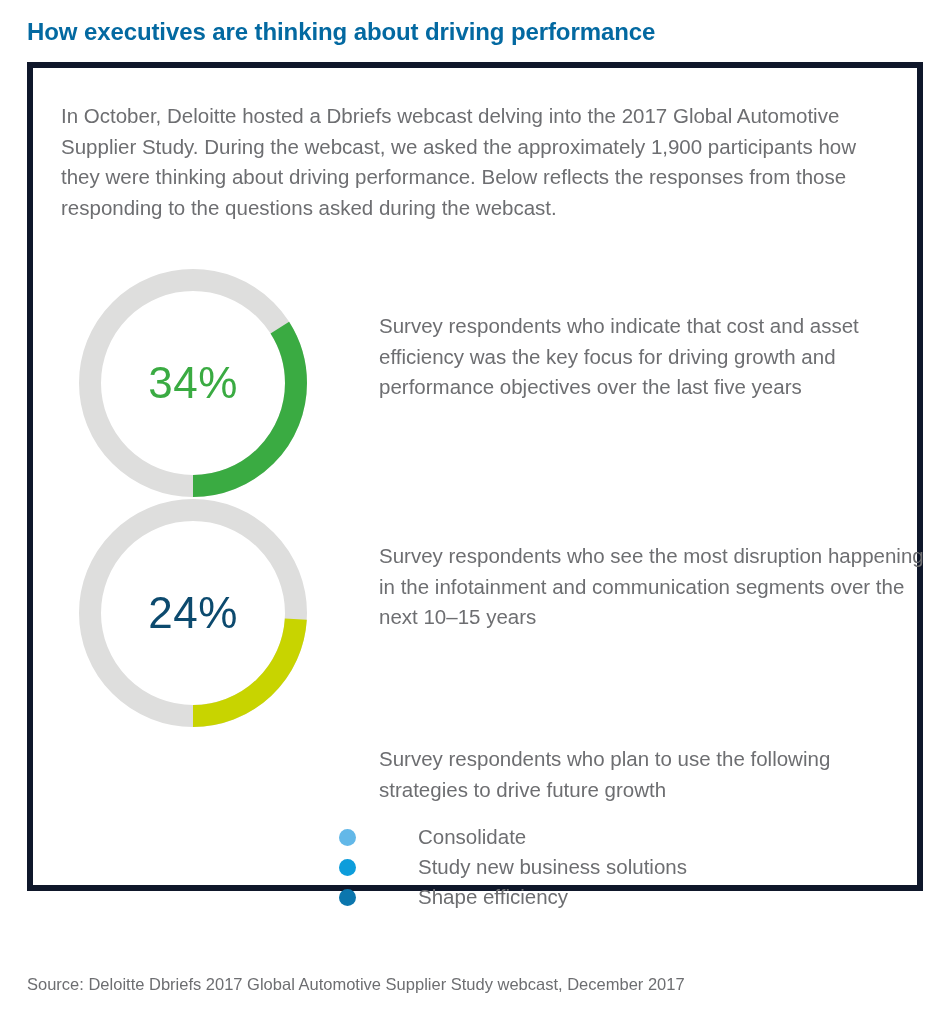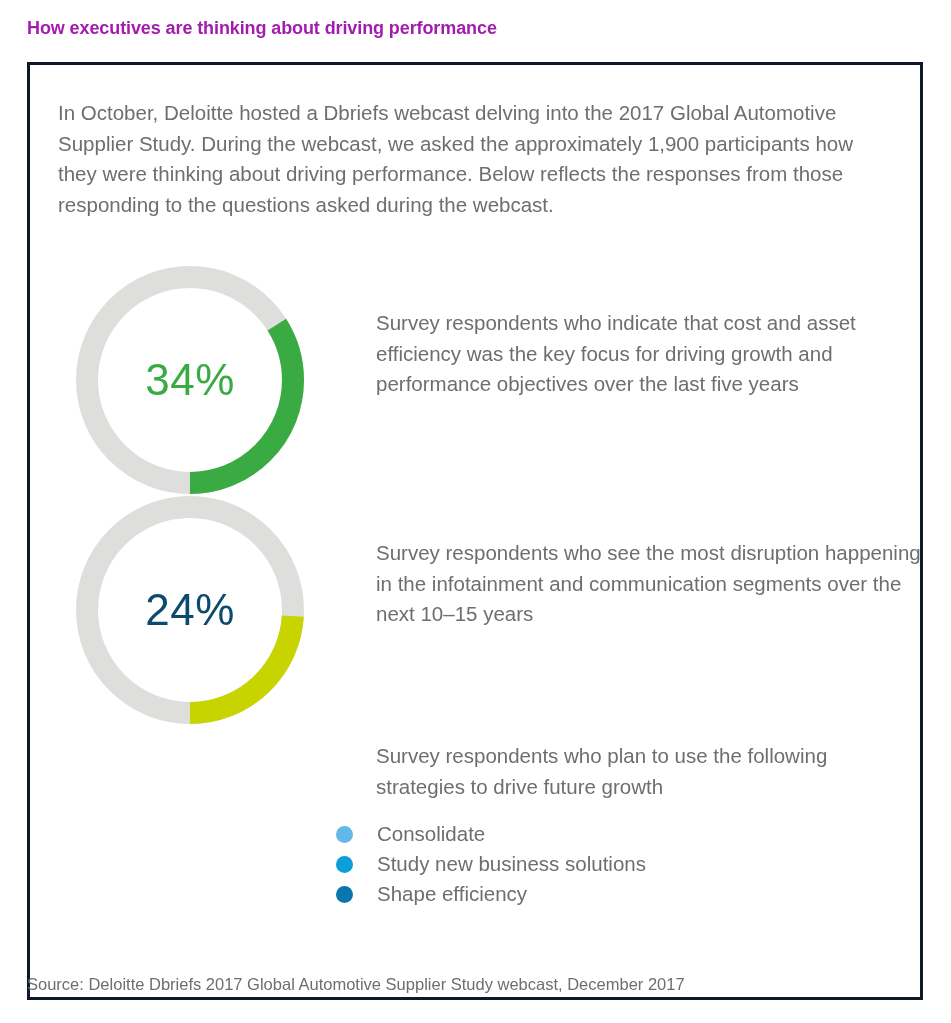--- a/index.html
+++ b/index.html
@@ -14,35 +14,35 @@
     color: #58595b;
     overflow: hidden;
     position: relative;
   }
 
   
   .page-title {
     position: absolute;
     left: 27px;
     top: 18px;
-    font-size: 18px;
+    font-size: 24px;
     font-weight: bold;
-    color: #a21caf;
+    color: #0369a1;
     letter-spacing: -0.1px;
     white-space: nowrap;
   }
 
   
   .card {
     position: absolute;
     left: 27px;
     top: 62px;
     width: 896px;
-    height: 938px;
-    border: 3px solid #0f172a;
+    height: 829px;
+    border: 6px solid #0f172a;
     box-sizing: border-box;
     background: #ffffff;
   }
 
   .intro {
     position: absolute;
     left: 28px;
     top: 33px;
     width: 820px;
     font-size: 20.5px;
@@ -104,20 +104,21 @@
   .legend {
     position: absolute;
     left: 306px;
     top: 106px;
     width: 500px;
   }
   .legend-item {
     display: flex;
     align-items: center;
     height: 30px;
+    gap: 38px;
   }
   .legend-dot {
     width: 17px;
     height: 17px;
     border-radius: 50%;
     flex: 0 0 auto;
     margin-right: 24px;
   }
   .legend-label {
     font-size: 20.5px;

